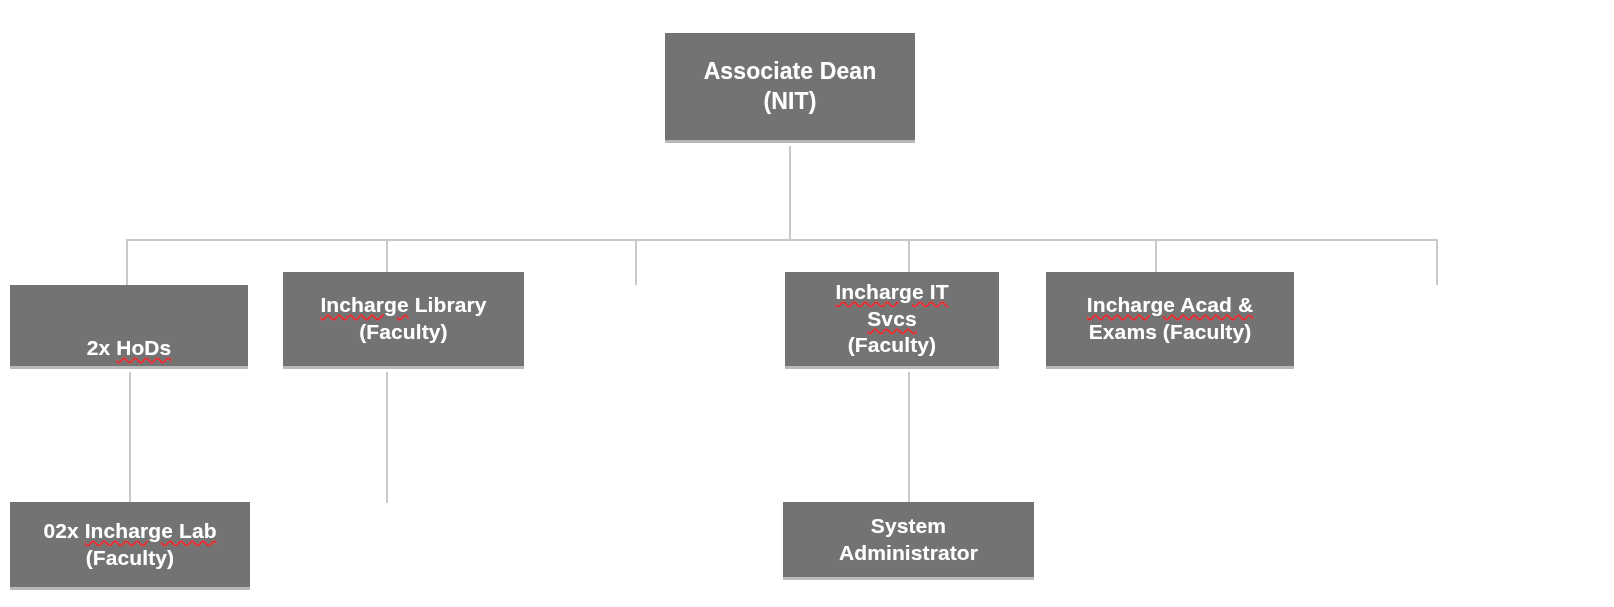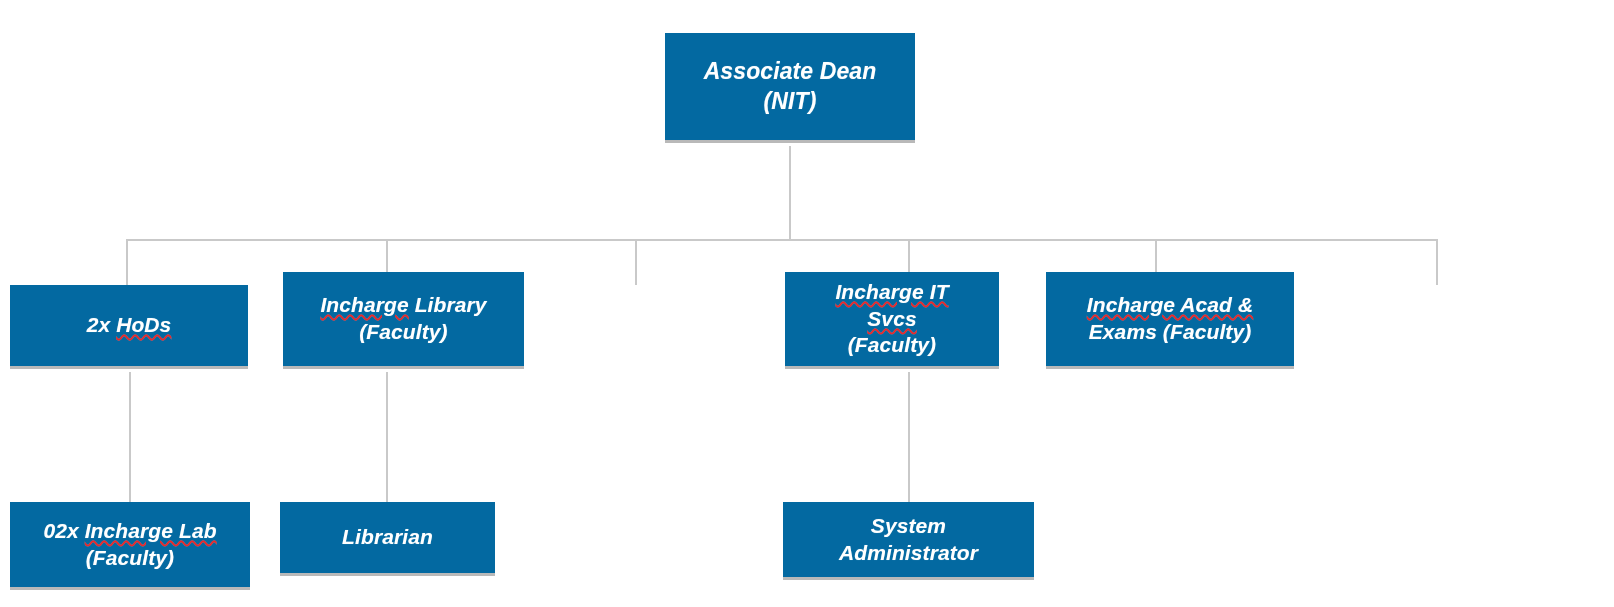--- a/index.html
+++ b/index.html
@@ -22,30 +22,29 @@
   .conn {
     position: absolute;
     background: #c9c9c9;
   }
   .conn.v { width: 2px; }
   .conn.h { height: 2px; }
 
   
   .node {
     position: absolute;
-    background: #0369a1;
+    background: #737373;
     border-bottom: 3px solid #b9b9b9;
     box-sizing: border-box;
     display: flex;
     align-items: center;
     justify-content: center;
     text-align: center;
     padding: 4px 24px;
     z-index: 3;
-    font-style: italic;
   }
   .node-label {
     color: #ffffff;
     font-weight: bold;
     font-size: 21px;
     line-height: 1.28;
     letter-spacing: 0.1px;
     white-space: pre-line;
     text-shadow: 0 0 1px rgba(255,255,255,0.35);
   }
@@ -77,21 +76,21 @@
   <div class="conn v" style="left:1436px; top:239px; height:46px;"></div>
 
   <div class="conn v" style="left:129px; top:372px; height:131px;"></div>
   <div class="conn v" style="left:386px; top:372px; height:131px;"></div>
   <div class="conn v" style="left:908px; top:372px; height:131px;"></div>
 
   <div class="node root" style="left:665px; top:33px; width:250px; height:110px;">
     <div class="node-label"><span>Associate Dean</span><br><span>(NIT)</span></div>
   </div>
 
-  <div class="node" style="left:10px; top:285px; width:238px; height:84px;">
+  <div class="node" style="left:10px; top:285px; width:238px; height:84px;align-items:flex-end;">
     <div class="node-label"><span>2x </span><span class="spell">HoDs</span></div>
   </div>
 
   <div class="node" style="left:283px; top:272px; width:241px; height:97px;">
     <div class="node-label"><span class="spell">Incharge</span><span> Library</span><br><span>(Faculty)</span></div>
   </div>
 
 
   <div class="node" style="left:785px; top:272px; width:214px; height:97px;">
     <div class="node-label"><span class="spell">Incharge IT Svcs</span><br><span>(Faculty)</span></div>
@@ -99,21 +98,18 @@
 
   <div class="node" style="left:1046px; top:272px; width:248px; height:97px;align-items:center;">
     <div class="node-label"><span class="spell">Incharge Acad &amp;</span><br><span>Exams (Faculty)</span></div>
   </div>
 
 
   <div class="node" style="left:10px; top:502px; width:240px; height:88px;justify-content:center;">
     <div class="node-label"><span>02x </span><span class="spell">Incharge Lab</span><br><span>(Faculty)</span></div>
   </div>
 
-  <div class="node" style="left:280px; top:502px; width:215px; height:74px;">
-    <div class="node-label"><span>Librarian</span></div>
-  </div>
 
   <div class="node" style="left:783px; top:502px; width:251px; height:78px;">
     <div class="node-label"><span>System</span><br><span>Administrator</span></div>
   </div>
 
 </div>
 
 </body></html>

